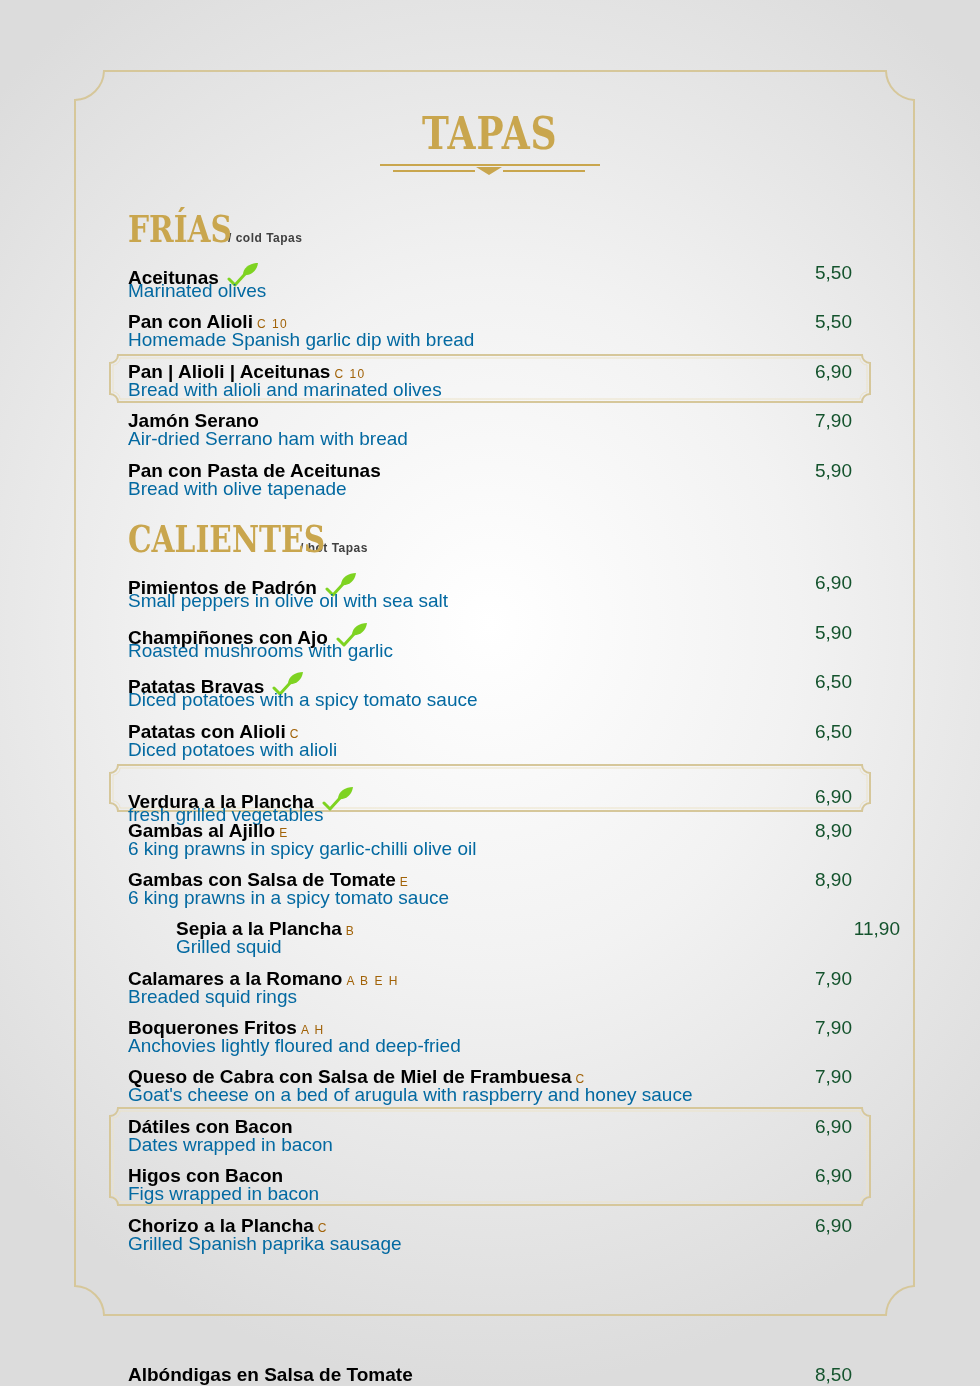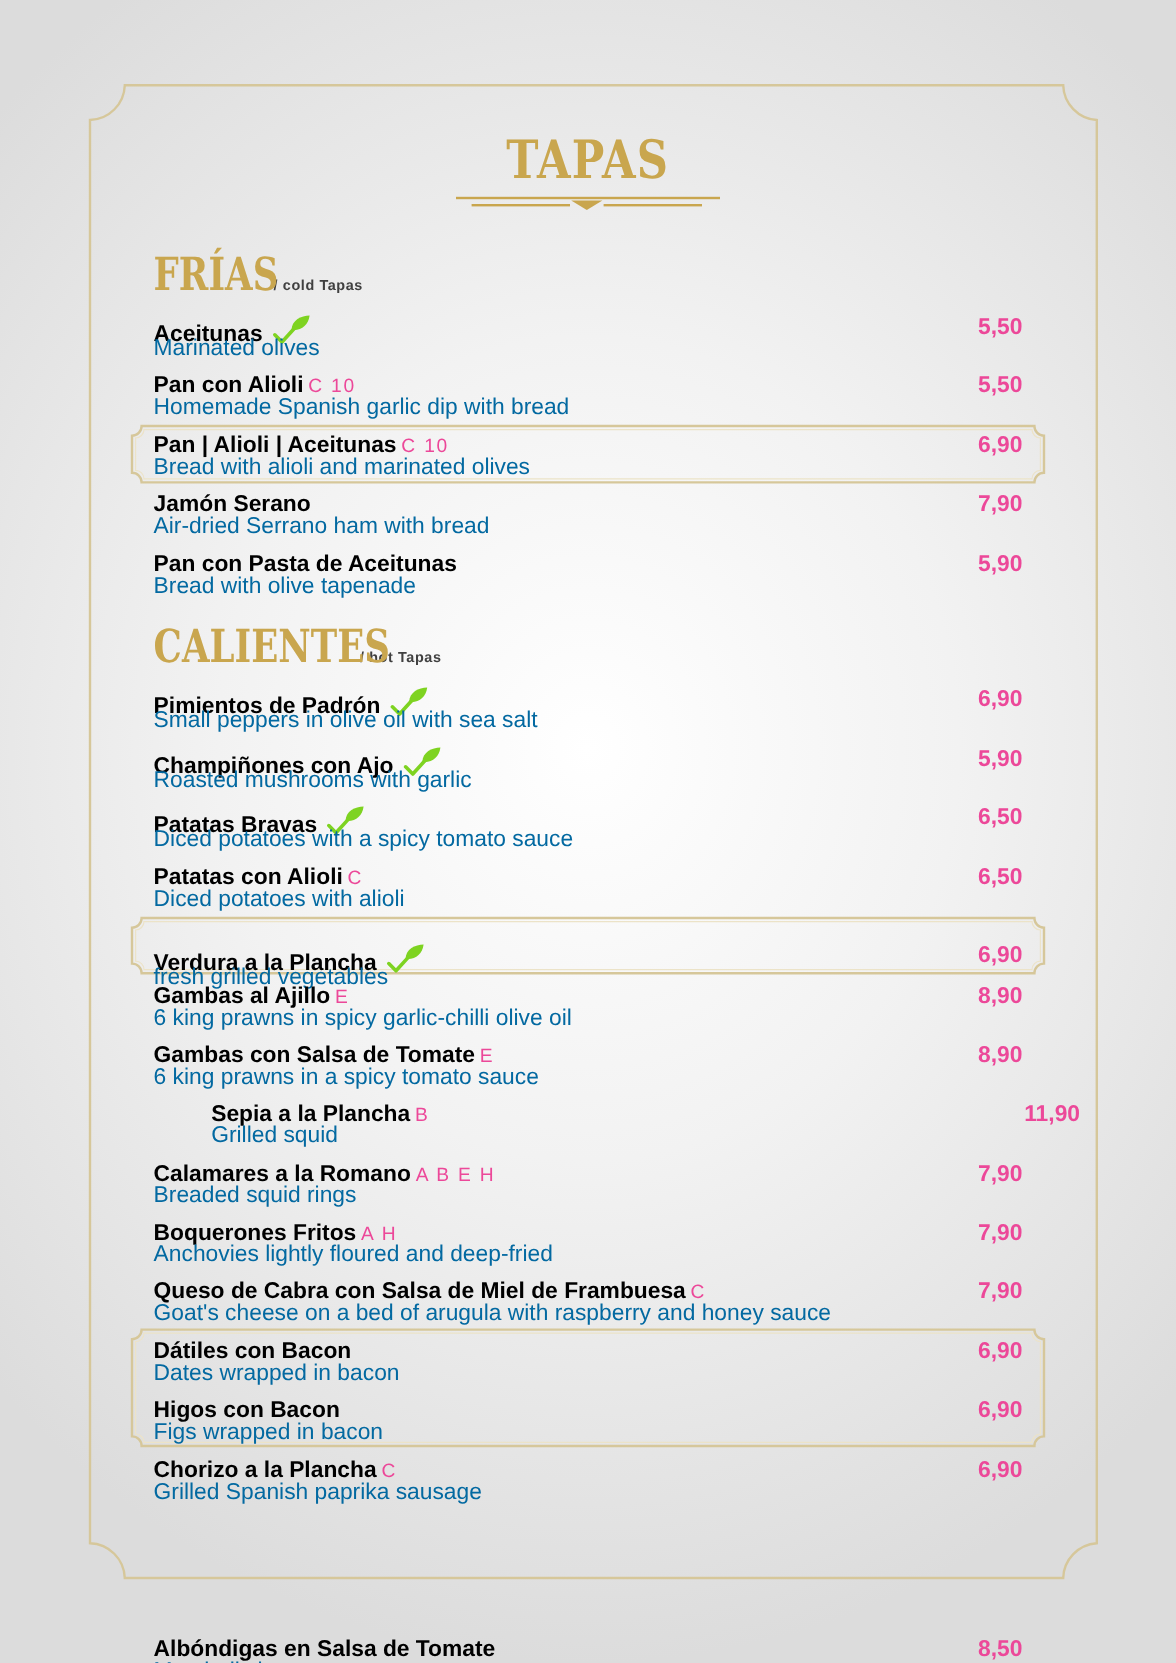--- a/index.html
+++ b/index.html
@@ -17,23 +17,23 @@
   }
   .section-head { position:absolute; left:128px; display:flex; align-items:baseline; }
   .section-title {
     font-family: "DejaVu Serif", serif; font-weight:bold; color:#c9a64e;
     font-size:38px; line-height:42px; transform-origin:left; transform: scaleX(0.78);
     display:inline-block;
   }
   .section-sub { font-size:12px; font-weight:bold; color:#404040; letter-spacing:0.5px; }
   .item { position:absolute; left:128px; width:724px; height:44px; }
   .item .name { position:absolute; left:0; top:0; font-size:19px; font-weight:bold; color:#000; line-height:22px; white-space:nowrap; }
-  .item .allergen { font-size:16px; font-weight:normal; color:#ec4899; letter-spacing:1.5px; margin-left:4px; }
+  .item .allergen { font-size:12px; font-weight:normal; color:#a16207; letter-spacing:1.5px; margin-left:4px; }
   .item .desc { position:absolute; left:0; top:19px; font-size:19px; color:#0369a1; line-height:20px; white-space:nowrap; }
-  .item .price { position:absolute; right:0; top:0; font-size:19px; font-weight:bold; color:#ec4899; line-height:22px; }
+  .item .price { position:absolute; right:0; top:0; font-size:19px; font-weight:normal; color:#14532d; line-height:22px; }
   .leaf { display:inline-block; width:32px; height:26px; vertical-align:-4px; margin-left:4px; }
 </style>
 </head>
 <body>
 
 <svg class="frame" viewBox="0 0 980 1386" xmlns="http://www.w3.org/2000/svg">
   <g fill="none" stroke="#d6c79a" stroke-width="2">
 
     <path d="M104 71 H886 A30 30 0 0 0 914 100 V1286 A30 30 0 0 0 886 1315 H104 A30 30 0 0 0 75 1286 V100 A30 30 0 0 0 104 71 Z"></path>
 

